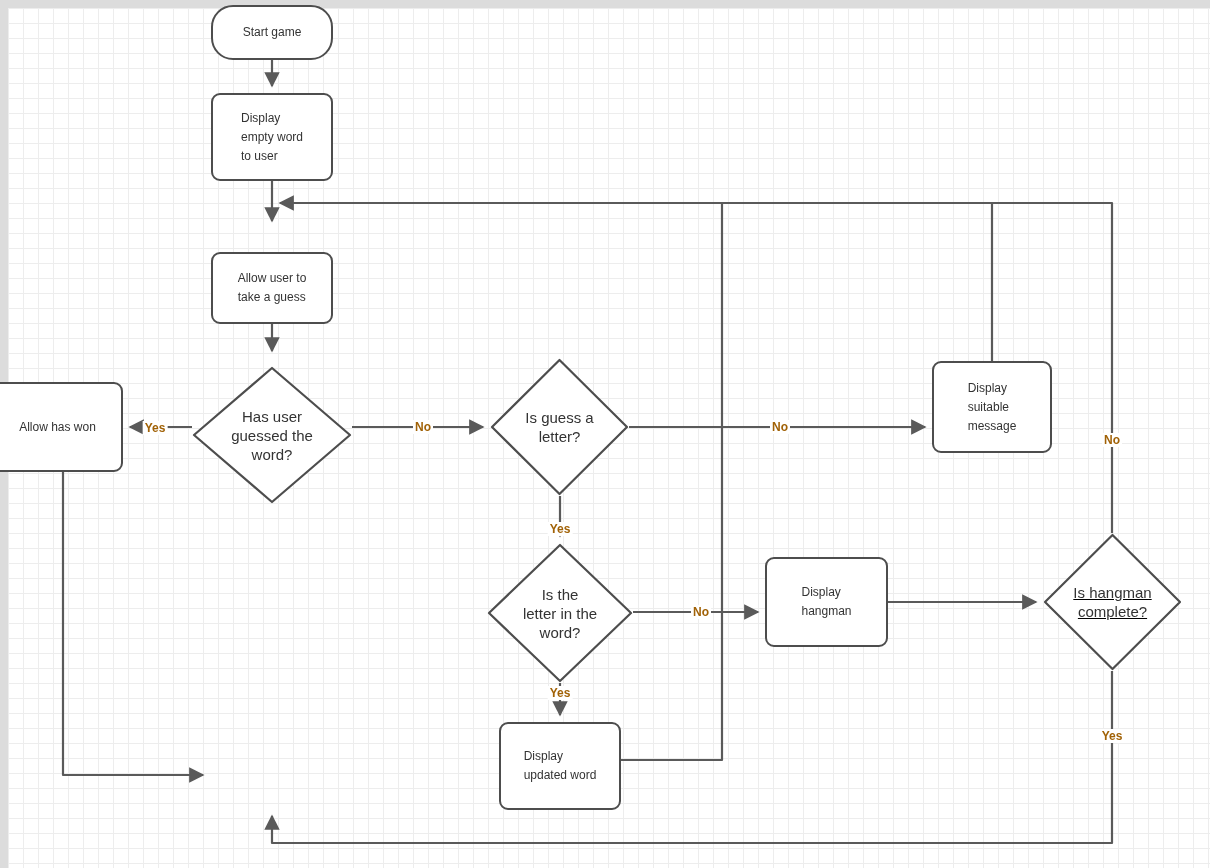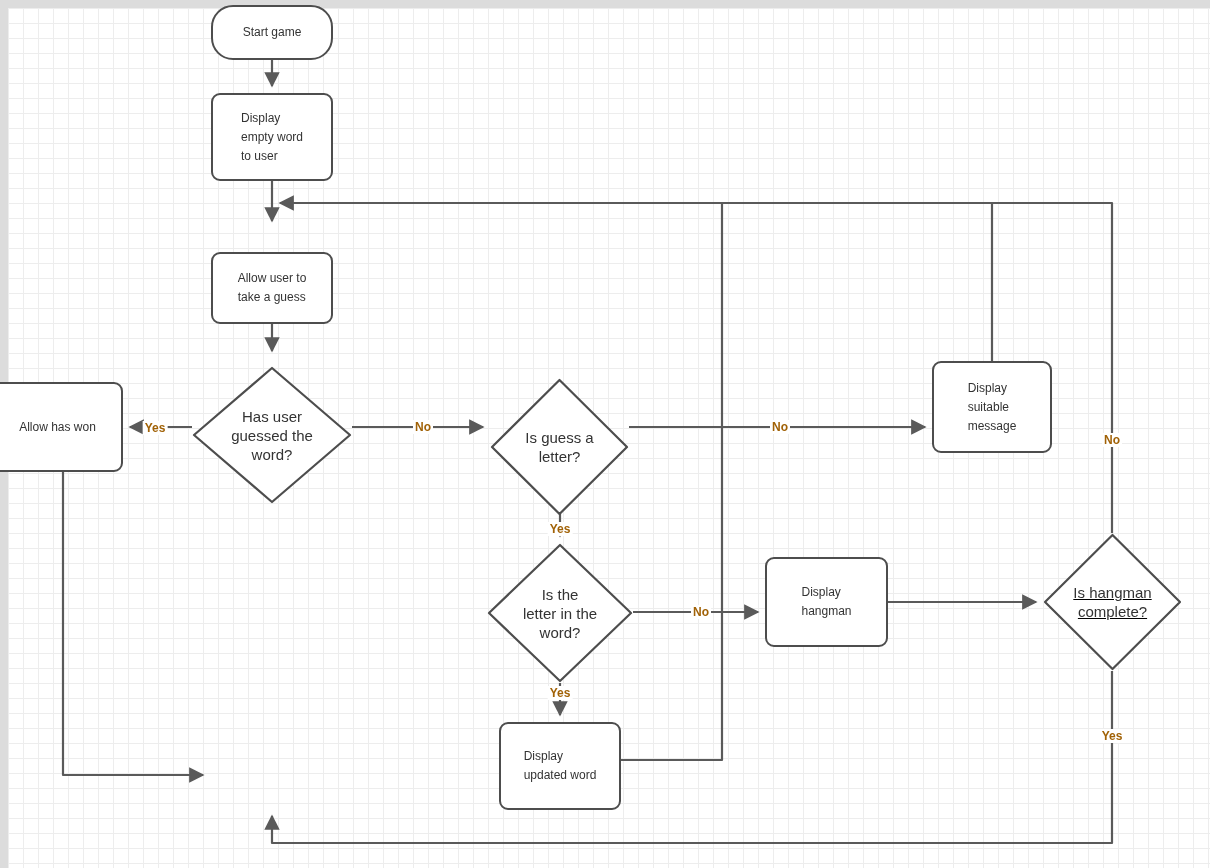--- a/index.html
+++ b/index.html
@@ -180,21 +180,21 @@
     </svg>
     <span class="dlabel">Has user
 guessed the
 word?</span>
   </div>
 
   <div class="node process" style="left:-8px; top:382px; width:131px; height:90px;">
     <span>Allow has won</span>
   </div>
 
-  <div class="diamond" style="left:490px; top:378px; width:139px; height:138px;">
+  <div class="diamond" style="left:490px; top:358px; width:139px; height:138px;">
     <svg width="139" height="138" viewBox="0 0 139 138">
       <path d="M 69.5 2 L 137 69 L 69.5 136 L 2 69 Z" fill="#ffffff" stroke="#4d4d4d" stroke-width="2.2" stroke-linejoin="round"></path>
     </svg>
     <span class="dlabel">Is guess a
 letter?</span>
   </div>
 
   <div class="node process" style="left:932px; top:361px; width:120px; height:92px;">
     <span>Display
 suitable

